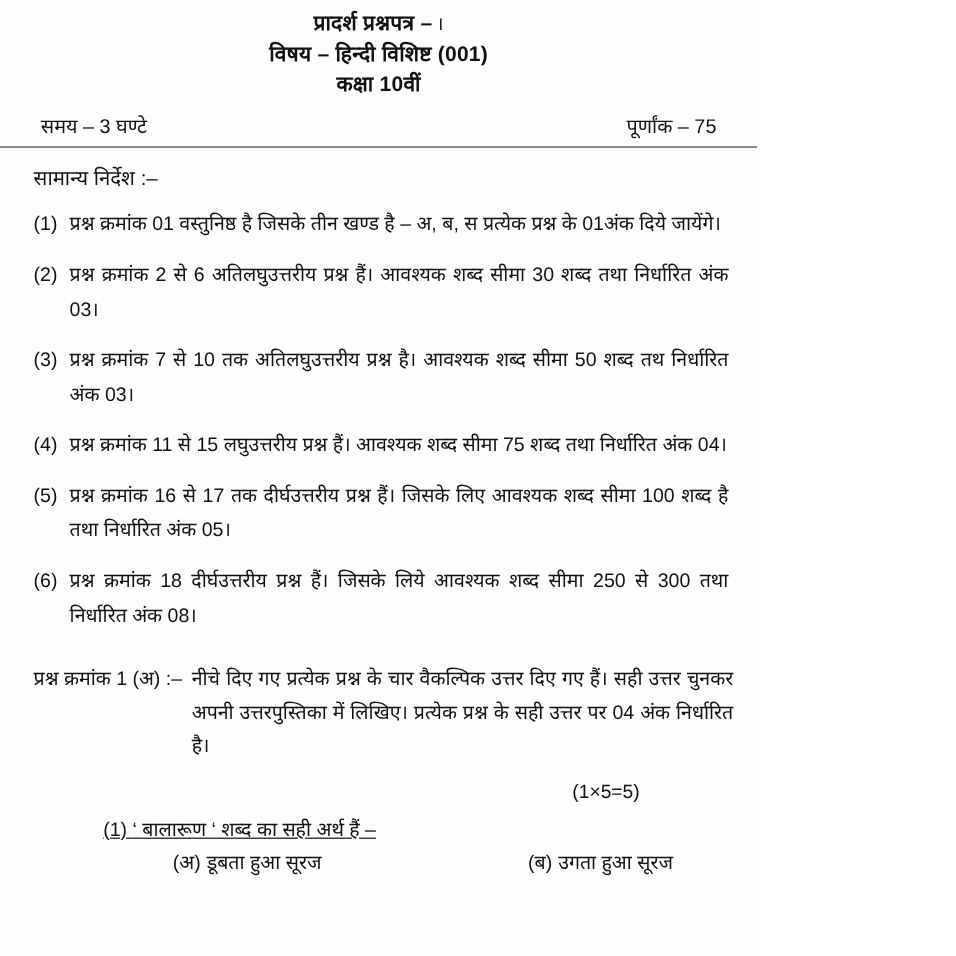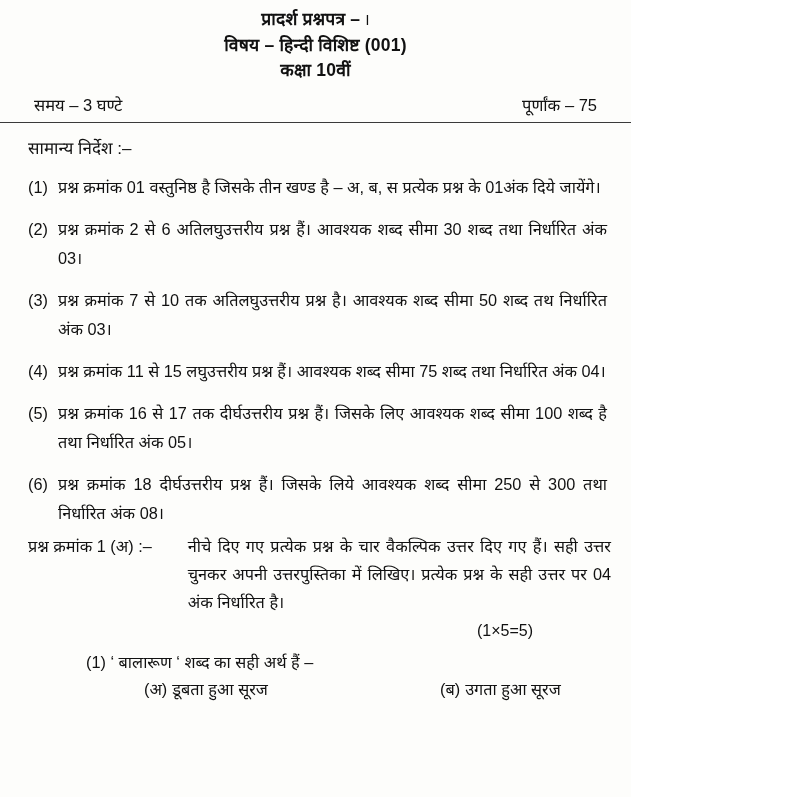--- a/index.html
+++ b/index.html
@@ -76,50 +76,50 @@
   }
   .instruction .txt {
     flex: 1 1 auto;
     text-align: justify;
     text-justify: inter-word;
     padding-right: 4px;
   }
 
   .qblock {
     display: flex;
-    margin-top: 4px;
+    margin-top: 24px;
     line-height: 28px;
-    gap: 28px;
   }
   .qblock .qlabel {
     flex: 0 0 auto;
     white-space: nowrap;
     padding-right: 8px;
   }
   .qblock .qtext {
     flex: 1 1 auto;
     text-align: justify;
     text-justify: inter-word;
   }
 
   .marks-row {
     text-align: right;
     padding-right: 78px;
-    margin-top: 6px;
+    margin-top: 16px;
     font-size: 16px;
   }
 
   
   .mcq {
     margin-top: 9px;
     padding-left: 58px;
   }
   .mcq-stem {
     line-height: 26px;
     font-size: 16.3px;
+    text-decoration: underline;
   }
   .mcq-options {
     padding-left: 58px;
     margin-top: 1px;
   }
   .opt-row {
     display: flex;
     line-height: 26px;
   }
   .opt {

